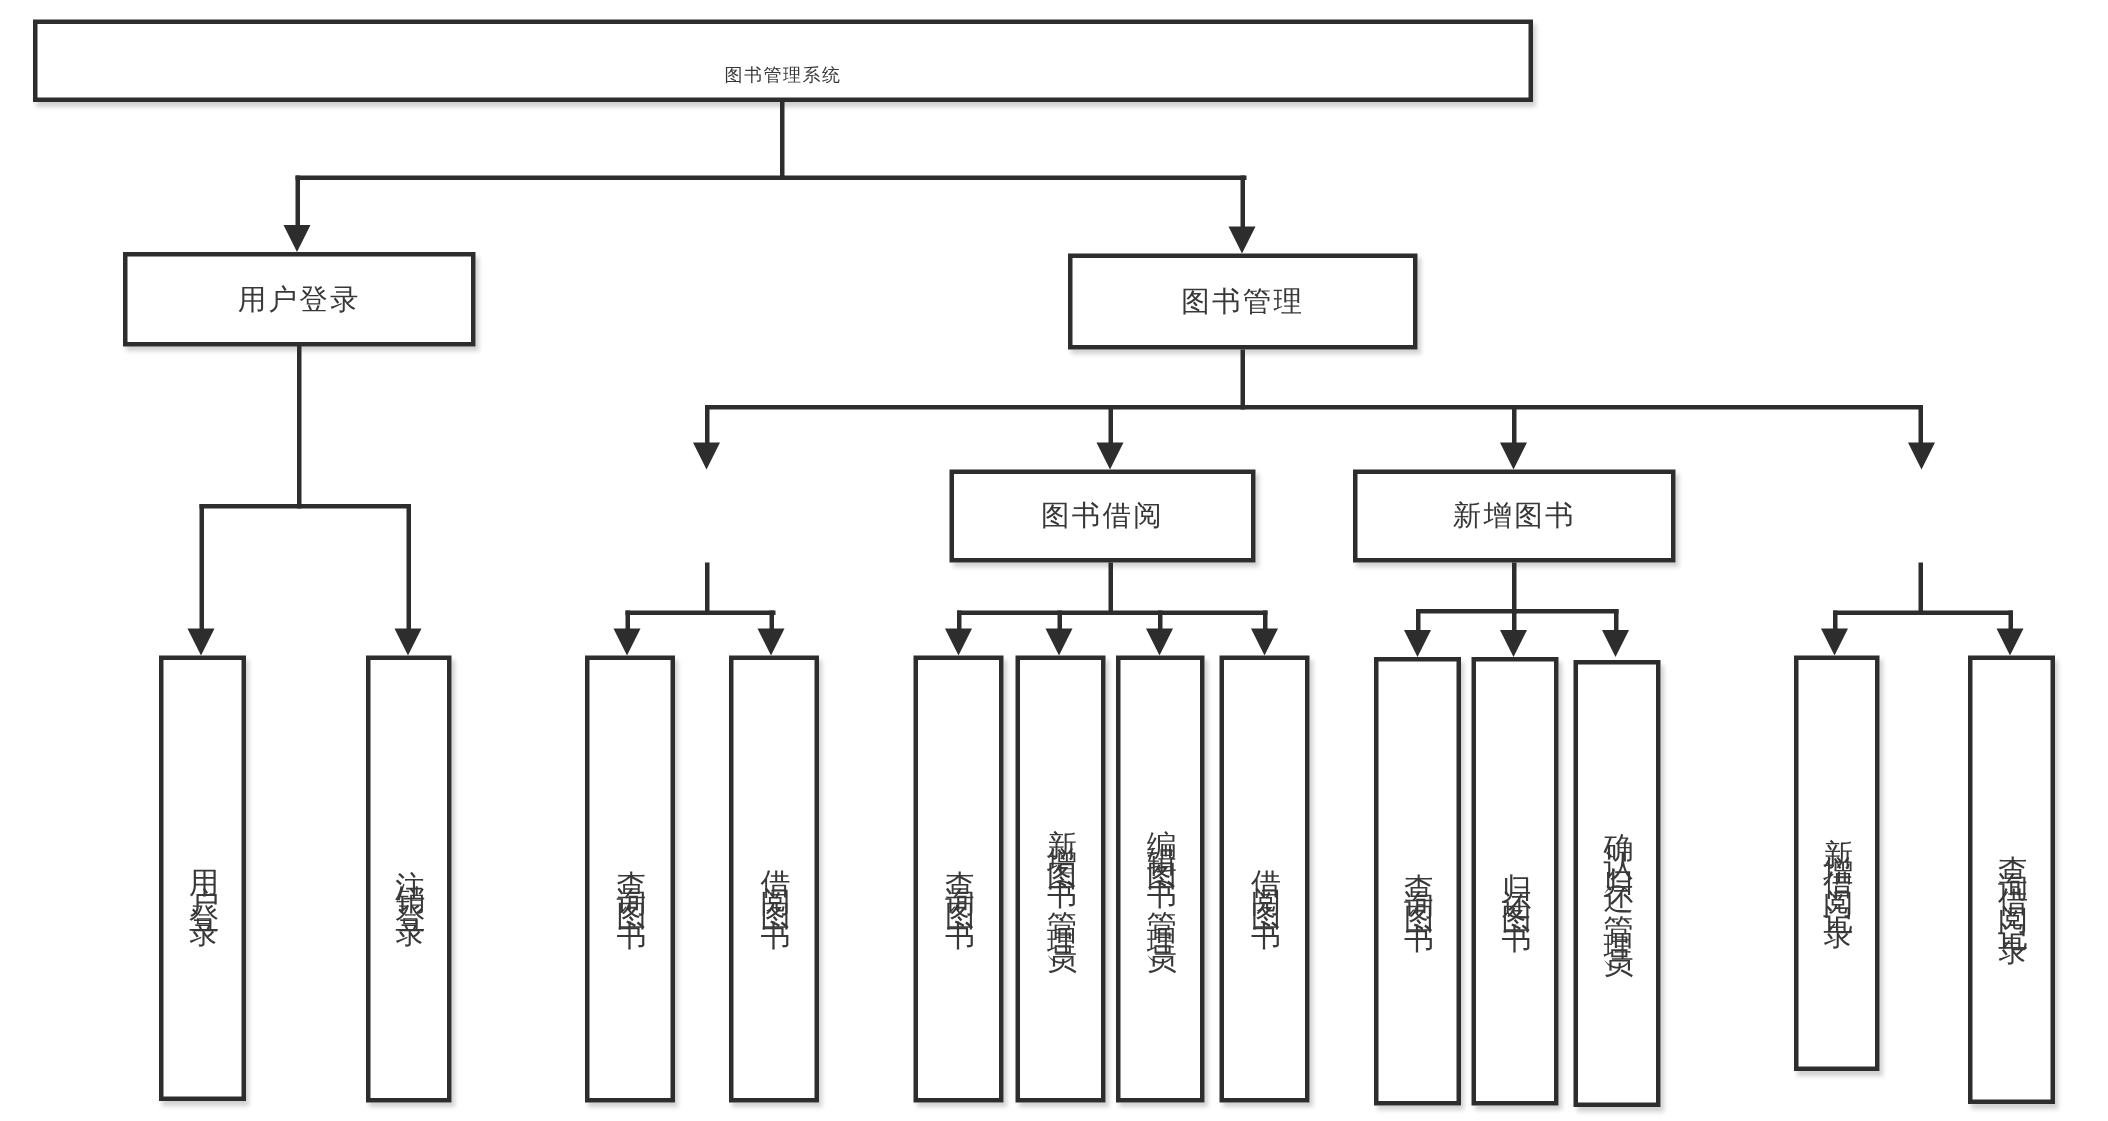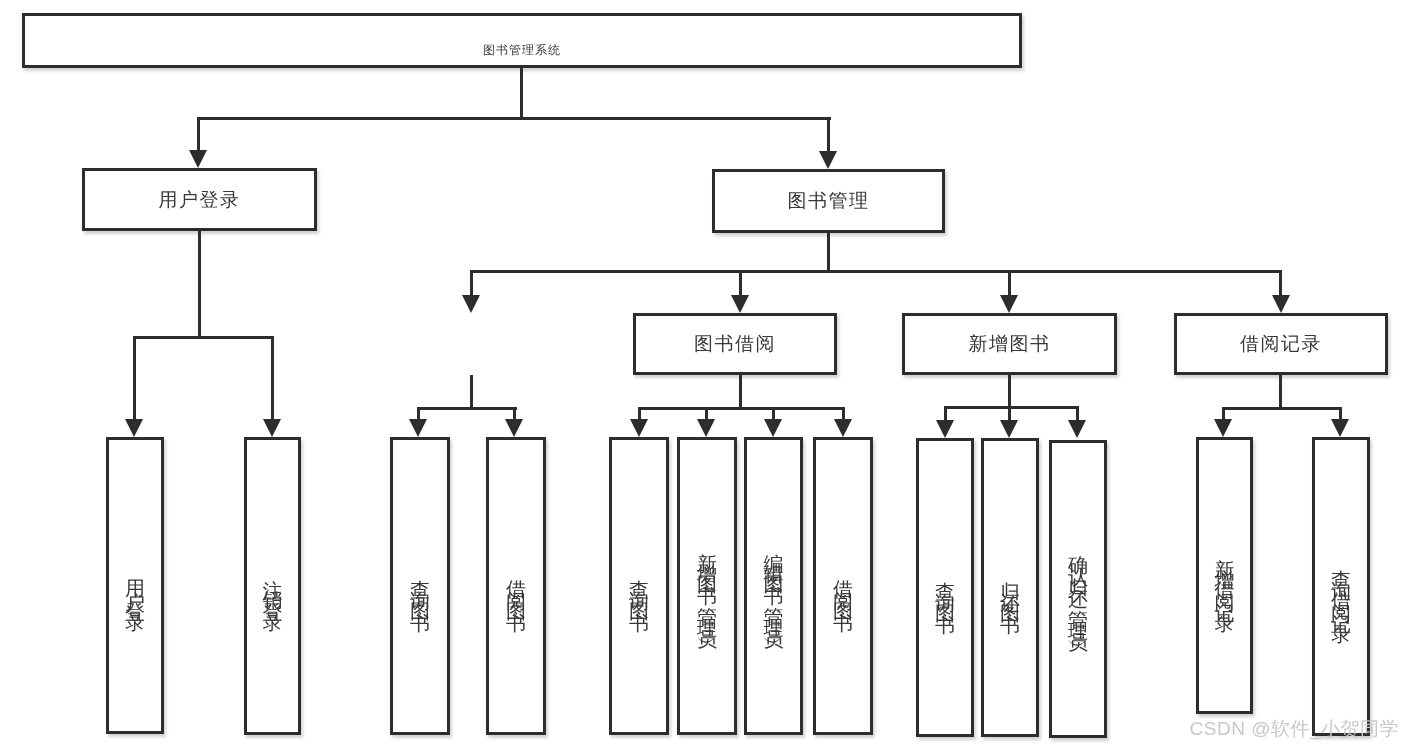--- a/index.html
+++ b/index.html
@@ -63,23 +63,20 @@
   <div class="vline" style="left:1008px;top:270px;height:28px"></div>
   <div class="arrowhead" style="left:1000px;top:295px"></div>
   <div class="vline" style="left:1279px;top:270px;height:28px"></div>
   <div class="arrowhead" style="left:1272px;top:295px"></div>
 
   <div class="node h" style="left:633px;top:313px;width:204px;height:62px">
     <span>图书借阅</span>
   </div>
   <div class="node h" style="left:902px;top:313px;width:215px;height:62px">
     <span>新增图书</span>
-  </div>
-  <div class="node h" style="left:1174px;top:313px;width:214px;height:62px">
-    <span>借阅记录</span>
   </div>
 
   <div class="vline" style="left:470px;top:375px;height:35px"></div>
   <div class="hline" style="left:417px;top:407px;width:100px"></div>
   <div class="vline" style="left:417px;top:407px;height:15px"></div>
   <div class="arrowhead" style="left:409px;top:419px"></div>
   <div class="vline" style="left:513px;top:407px;height:15px"></div>
   <div class="arrowhead" style="left:505px;top:419px"></div>
 
   <div class="vline" style="left:739px;top:375px;height:35px"></div>
@@ -142,15 +139,14 @@
   <div class="node v" style="left:1049px;top:440px;width:58px;height:298px">
     <span>确认归还（管理员）</span>
   </div>
   <div class="node v" style="left:1196px;top:437px;width:57px;height:277px">
     <span>新增借阅记录</span>
   </div>
   <div class="node v" style="left:1312px;top:437px;width:58px;height:299px">
     <span>查询借阅记录</span>
   </div>
 
-  <div class="watermark">CSDN @软件_小贺同学</div>
 
 </div>
 
 </body></html>

